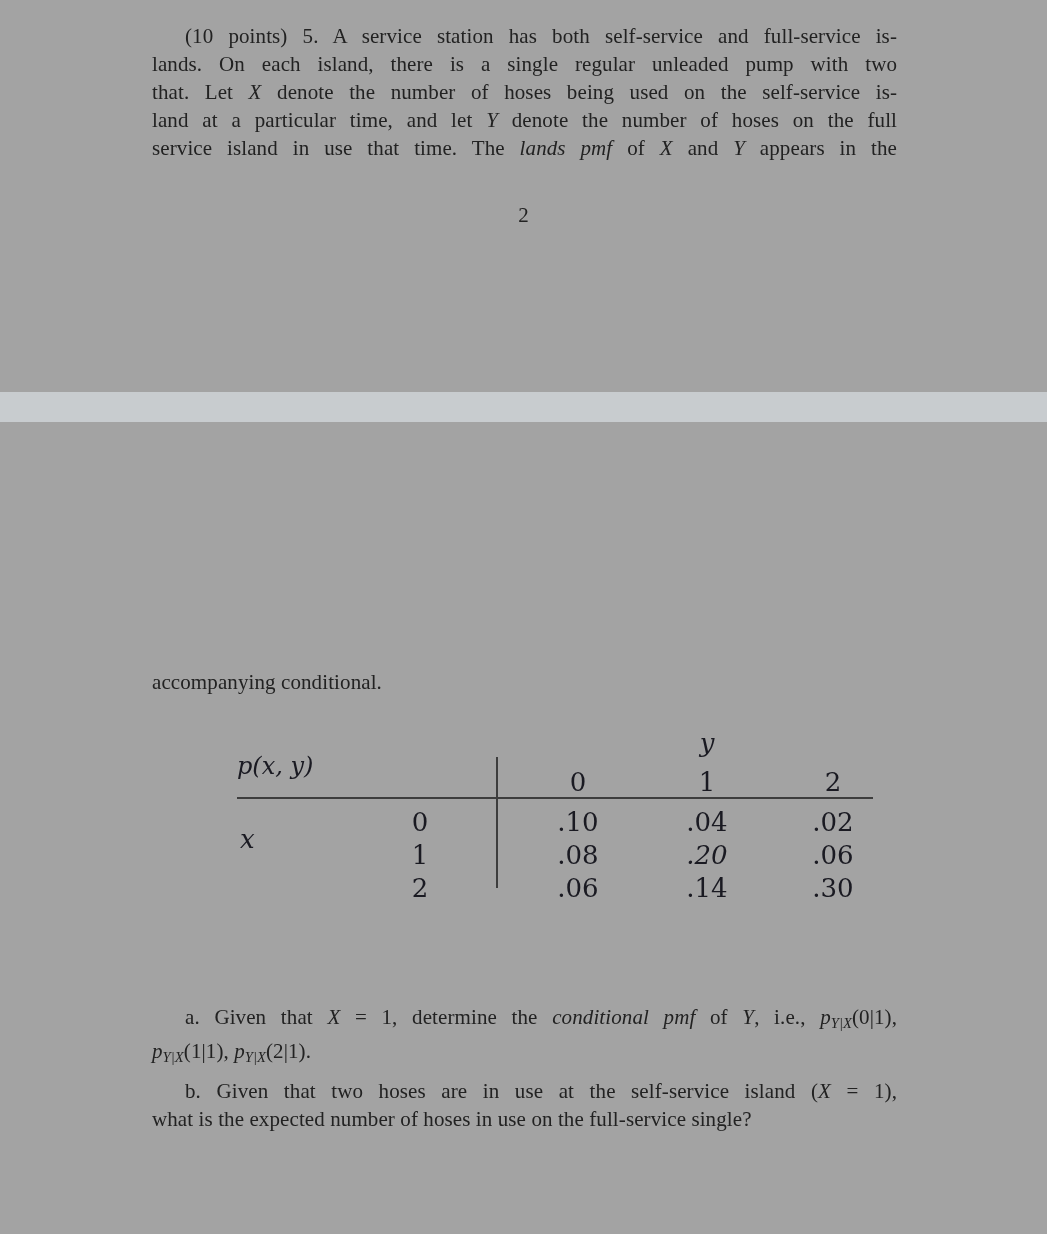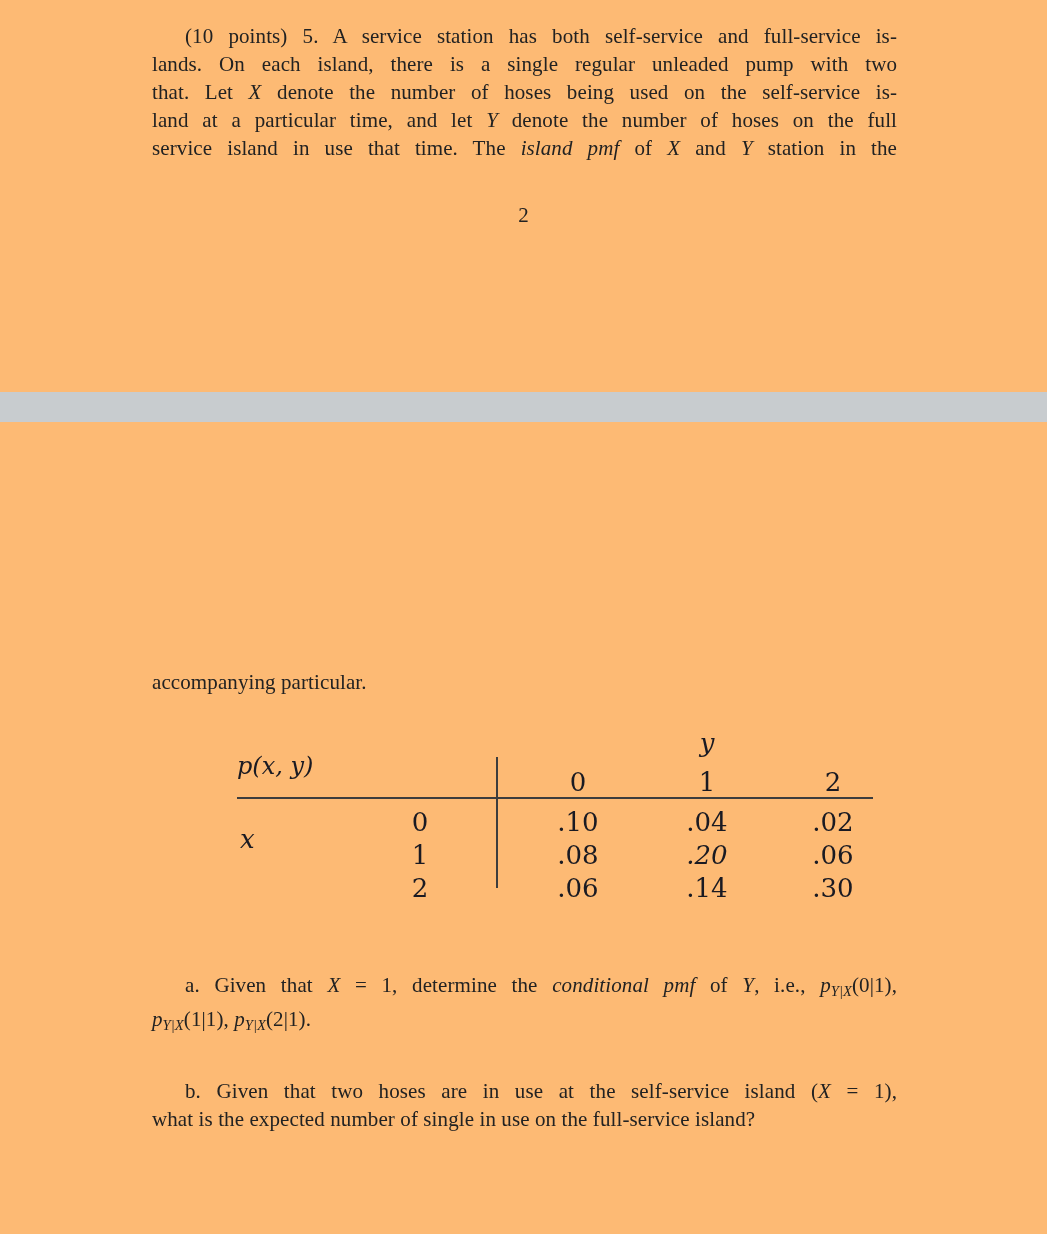--- a/index.html
+++ b/index.html
@@ -1,20 +1,20 @@
 <!DOCTYPE html>
 <html><head>
 <meta charset="utf-8">
 <style>
   html, body { margin: 0; padding: 0; background: #ffffff; }
   .page {
     position: relative;
     width: 1047px;
     height: 1234px;
-    background: #fdba74;
+    background: #a3a3a3;
     font-family: "Liberation Serif", "DejaVu Serif", serif;
     color: #222222;
     overflow: hidden;
   }
   .textblock {
     position: absolute;
     font-size: 21px;
     line-height: 28px;
     letter-spacing: 0.1px;
   }
@@ -63,28 +63,28 @@
 </head>
 <body>
 
 <div class="page">
 
   <div class="textblock" style="left:152px; top:22px; width:745px;">
       <div class="tline just" style="padding-left: 33px;"><span>(10 points) 5. A service station has both self-service and full-service is-</span></div>
       <div class="tline just"><span>lands. On each island, there is a single regular unleaded pump with two</span></div>
       <div class="tline just"><span>that. Let </span><span class="it">X</span><span> denote the number of hoses being used on the self-service is-</span></div>
       <div class="tline just"><span>land at a particular time, and let </span><span class="it">Y</span><span> denote the number of hoses on the full</span></div>
-      <div class="tline just"><span>service island in use that time. The </span><span class="it">island pmf</span><span> of </span><span class="it">X</span><span> and </span><span class="it">Y</span><span> station in the</span></div>
+      <div class="tline just"><span>service island in use that time. The </span><span class="it">lands pmf</span><span> of </span><span class="it">X</span><span> and </span><span class="it">Y</span><span> appears in the</span></div>
     </div>
 
   <div class="pagenum">2</div>
 
   <div class="redaction" style="background: rgb(200, 204, 207);"></div>
 
-  <div class="textblock" style="left:152px; top:668px; width:745px;">accompanying particular.</div>
+  <div class="textblock" style="left:152px; top:668px; width:745px;">accompanying conditional.</div>
 
   <div class="pmf-table">
     <div class="abs ylab ctr">y</div>
     <div class="abs corner">p(x, y)</div>
 
     <div class="abs ctr" style="left:341px; top:41px;">0</div>
     <div class="abs ctr" style="left:470px; top:41px;">1</div>
     <div class="abs ctr" style="left:596px; top:41px;">2</div>
 
     <div class="rule-h"></div>
@@ -103,22 +103,22 @@
     <div class="abs ctr" style="left:341px; top:114px;">.08</div>
     <div class="abs ctr" style="left:470px; top:114px;font-style:italic;">.20</div>
     <div class="abs ctr" style="left:596px; top:114px;">.06</div>
 
     <div class="abs ctr" style="left:341px; top:147px;">.06</div>
     <div class="abs ctr" style="left:470px; top:147px;text-align:center;">.14</div>
     <div class="abs ctr" style="left:596px; top:147px;">.30</div>
   </div>
 
   <div class="textblock" style="left:152px; top:971px; width:745px;">
-      <div class="tline just" style="padding-left: 33px;"><span>a. Given that </span><span class="it">X</span><span> = 1, determine the </span><span class="it">conditional pmf</span><span> of </span><span class="it">Y</span><span>, i.e., </span><span class="it">p</span><span class="it sub">Y|X</span><span>(0|1),</span></div>
+      <div class="tline just" style="padding-left: 33px; margin-top: 32px;"><span>a. Given that </span><span class="it">X</span><span> = 1, determine the </span><span class="it">conditional pmf</span><span> of </span><span class="it">Y</span><span>, i.e., </span><span class="it">p</span><span class="it sub">Y|X</span><span>(0|1),</span></div>
       <div class="tline"><span class="it">p</span><span class="it sub">Y|X</span><span>(1|1), </span><span class="it">p</span><span class="it sub">Y|X</span><span>(2|1).</span></div>
     </div>
 
   <div class="textblock" style="left:152px; top:1053px; width:745px;margin-top:24px;">
       <div class="tline just" style="padding-left: 33px;"><span>b. Given that two hoses are in use at the self-service island (</span><span class="it">X</span><span> = 1),</span></div>
-      <div class="tline"><span>what is the expected number of single in use on the full-service island?</span></div>
+      <div class="tline"><span>what is the expected number of hoses in use on the full-service single?</span></div>
     </div>
 
 </div>
 
 </body></html>

